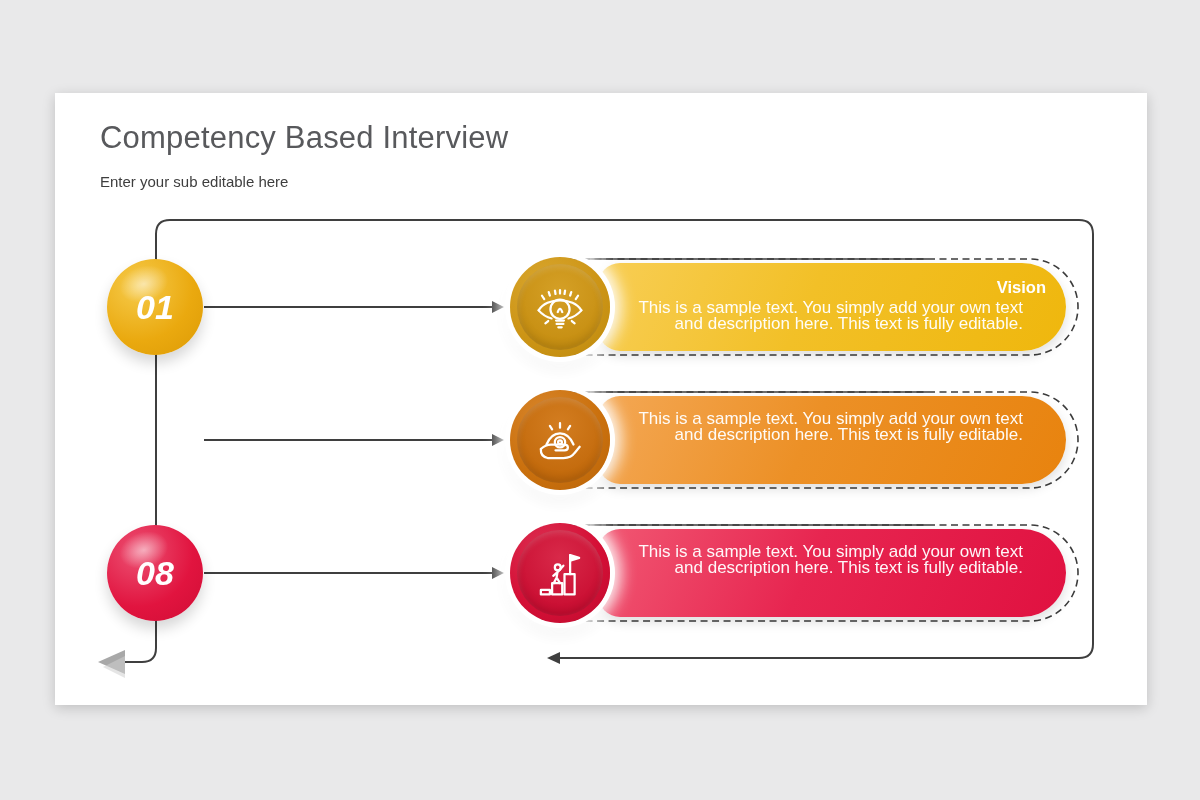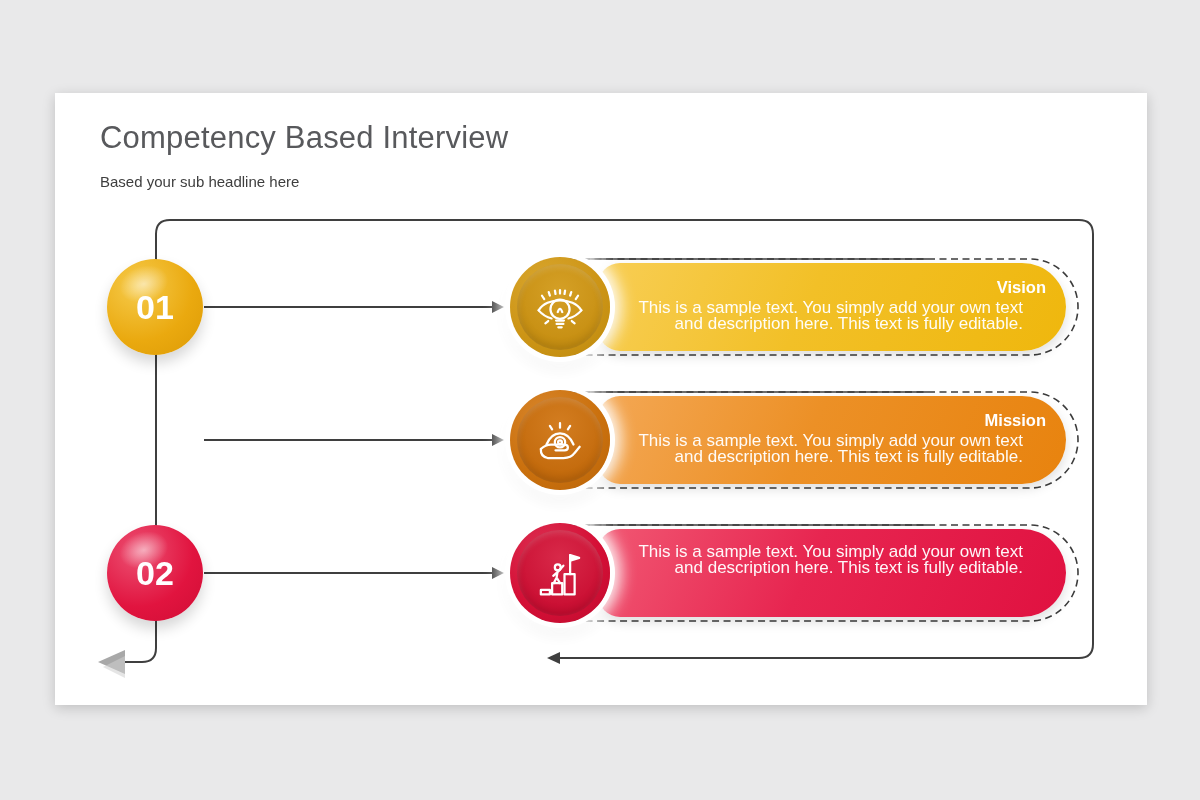--- a/index.html
+++ b/index.html
@@ -54,41 +54,42 @@
   .icon-circle.r2{top:297px;background:radial-gradient(circle at 35% 28%,#d8862c 0%,#cb710e 55%,#b86409 100%);}
   .icon-circle.r2::before{background:radial-gradient(circle at 50% 32%,#d37d20 0%,#c2690b 75%);}
   .icon-circle.r3{top:430px;background:radial-gradient(circle at 35% 28%,#dc3152 0%,#d50f36 55%,#bd0c2e 100%);}
   .icon-circle.r3::before{background:radial-gradient(circle at 50% 32%,#d82949 0%,#c90d31 75%);}
 
   
   .num-circle{
     position:absolute;left:52px;width:96px;height:96px;border-radius:50%;z-index:3;
     display:flex;align-items:center;justify-content:center;
     box-shadow:0 8px 14px rgba(0,0,0,0.16);
+    font-style:italic;
   }
   .num-circle::after{
     content:"";position:absolute;left:12%;top:7%;width:52%;height:38%;
     border-radius:50%;transform:rotate(-18deg);
     background:radial-gradient(ellipse at center,rgba(255,255,255,0.55) 0%,rgba(255,255,255,0) 70%);
   }
   .num-circle span{position:relative;z-index:1;font-size:34px;font-weight:700;color:#ffffff;}
   .num-circle.r1{top:166px;background:radial-gradient(circle at 32% 28%,#f6cb4b 0%,#eaa90f 58%,#dc9a05 100%);}
   .num-circle.r2{top:299px;background:radial-gradient(circle at 32% 28%,#f3a94e 0%,#e98512 58%,#da7506 100%);}
   .num-circle.r3{top:432px;background:radial-gradient(circle at 32% 28%,#ec5173 0%,#e1143f 58%,#d00d35 100%);}
 
   .glyph{stroke:#ffffff;stroke-width:2;fill:none;stroke-linecap:round;stroke-linejoin:round;}
 </style>
 </head>
 <body>
 
 <div class="canvas">
   <div class="slide">
 
     <h1 class="slide-title">Competency Based Interview</h1>
-    <div class="slide-subtitle">Based your sub headline here</div>
+    <div class="slide-subtitle">Enter your sub editable here</div>
 
     <svg class="lines" viewBox="0 0 1092 612">
 
       <path d="M 115 127 H 1024 Q 1038 127 1038 141 V 551 Q 1038 565 1024 565 H 505" stroke="#3f3f3f" stroke-width="2" fill="none"></path>
       <polygon points="505,559 505,571 492,565" fill="#3f3f3f"></polygon>
 
       <path d="M 115 127 Q 101 127 101 141 V 555 Q 101 569 87 569 H 69" stroke="#3f3f3f" stroke-width="2" fill="none"></path>
       <polygon points="70,557 70,581 43,569" fill="#a8a8a8"></polygon>
       <polygon points="70,563 70,585 48,574" fill="#cfcfcf" opacity="0.55"></polygon>
 
@@ -126,21 +127,20 @@
         <path d="M20.5 36 h7 M21 39 h6 M22.5 42 h3"></path>
         <path d="M13.5 36.5 l-2.5 2 M34.5 36.5 l2.5 2"></path>
       </svg>
     </div>
     <div class="num-circle r1">
       <span>01</span>
     </div>
 
     <div class="pill r2">
       <div class="pill-inner">
-        <div class="pill-title">Mission</div>
         <div class="pill-desc">This is a sample text. You simply add your own text and description here. This text is fully editable.</div>
       </div>
     </div>
     <div class="icon-circle r2">
       <svg class="glyph" width="54" height="54" viewBox="0 0 48 48">
         <path d="M24 9 V 13 M15 11.5 l2 3 M33 11.5 l-2 3"></path>
         <path d="M12 28 C15 20.5 20 18 24 18 C28 18 33 20.5 36 28"></path>
         <circle cx="24" cy="26" r="4.6"></circle>
         <circle cx="24" cy="26" r="1.7"></circle>
         <path d="M7 32 q4 -4 9 -4 h12 q3 0 3 2.6 t-3 2.6 h-8"></path>
@@ -158,17 +158,17 @@
         <rect x="7" y="39" width="8" height="4"></rect>
         <rect x="17" y="33" width="9" height="10"></rect>
         <rect x="28" y="25" width="9" height="18"></rect>
         <path d="M33 8 V 25"></path>
         <path d="M33 8 l8 2.5 l-8 2.5 z" fill="#ffffff"></path>
         <circle cx="22" cy="19" r="2.6"></circle>
         <path d="M22 21.6 L21 28 M22 23 L27 17.5 M22 23 L18 26.5 M21 28 L18.5 33 M21 28 L24 33"></path>
       </svg>
     </div>
     <div class="num-circle r3">
-      <span>02</span>
+      <span>08</span>
     </div>
 
   </div>
 </div>
 
 </body></html>

